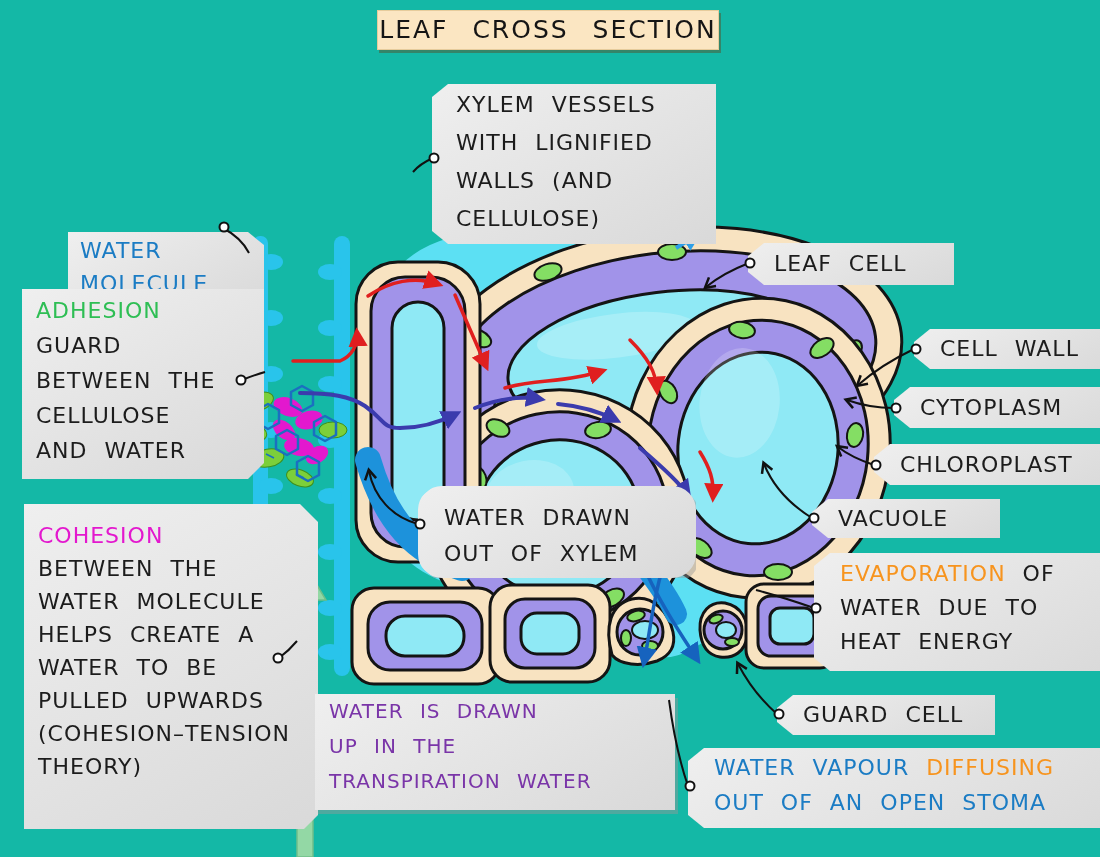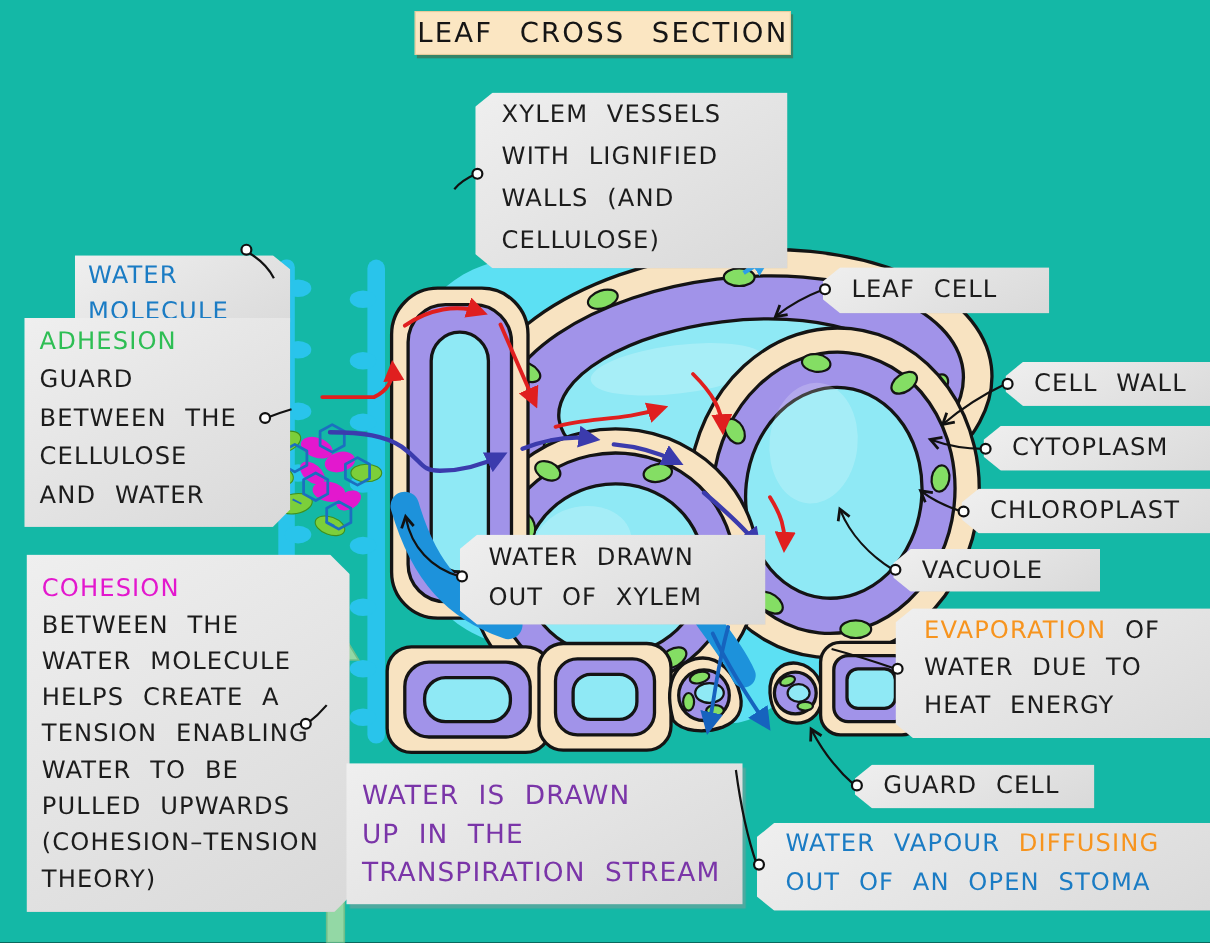--- a/index.html
+++ b/index.html
@@ -259,59 +259,58 @@
     <span class="line">BETWEEN THE</span>
     <span class="line">CELLULOSE</span>
     <span class="line">AND WATER</span>
   </div>
 
   <div class="tag bev-tr-br" style="left:24px;top:504px;width:272px;height:306px;padding:15px 8px 4px 14px;line-height:33px;font-size:22px;">
     <span class="line c-magenta">COHESION</span>
     <span class="line">BETWEEN THE</span>
     <span class="line">WATER MOLECULE</span>
     <span class="line">HELPS CREATE A</span>
-    <span class="line">TENSION ENABLING</span>
     <span class="line">WATER TO BE</span>
     <span class="line">PULLED UPWARDS</span>
     <span class="line">(COHESION–TENSION</span>
     <span class="line">THEORY)</span>
   </div>
 
   <div class="tag pin-left" style="left:748px;top:243px;width:170px;height:42px;line-height:42px;padding:0 10px 0 26px;">LEAF CELL</div>
 
   <div class="tag pin-left" style="left:914px;top:329px;width:168px;height:40px;line-height:40px;padding:0 8px 0 26px;">CELL WALL</div>
 
   <div class="tag pin-left" style="left:894px;top:387px;width:192px;height:41px;line-height:41px;padding:0 8px 0 26px;">CYTOPLASM</div>
 
   <div class="tag pin-left" style="left:874px;top:444px;width:214px;height:41px;line-height:41px;padding:0 8px 0 26px;">CHLOROPLAST</div>
 
   <div class="tag pin-left" style="left:812px;top:499px;width:154px;height:39px;line-height:39px;padding:0 8px 0 26px;">VACUOLE</div>
 
-  <div class="tag pin-left" style="left:418px;top:486px;width:244px;height:76px;padding:4px 8px 2px 26px;line-height:36px;">
+  <div class="tag pin-left" style="left:418px;top:486px;width:244px;height:76px;padding:14px 8px 2px 26px;line-height:36px;border-radius:24px;">
     <span class="line">WATER DRAWN</span>
     <span class="line">OUT OF XYLEM</span>
   </div>
 
   <div class="tag pin-left" style="left:814px;top:553px;width:274px;height:110px;padding:4px 8px 4px 26px;line-height:34px;">
     <span class="line"><span class="c-orange">EVAPORATION</span><span> OF</span></span>
     <span class="line">WATER DUE TO</span>
     <span class="line">HEAT ENERGY</span>
   </div>
 
   <div class="tag pin-left" style="left:777px;top:695px;width:184px;height:40px;line-height:40px;padding:0 8px 0 26px;">GUARD CELL</div>
 
   <div class="tag pin-left" style="left:688px;top:748px;width:396px;height:76px;padding:2px 8px 2px 26px;line-height:35px;">
     <span class="line"><span class="c-blue">WATER VAPOUR </span><span class="c-orange">DIFFUSING</span></span>
     <span class="line c-blue">OUT OF AN OPEN STOMA</span>
   </div>
 
-  <div class="tag c-purple" style="left:315px;top:694px;width:338px;height:112px;padding:12px 8px 4px 14px;line-height:35px;font-size:24px;">
+  <div class="tag c-purple" style="left:315px;top:694px;width:338px;height:112px;padding:0 8px 4px 14px;line-height:35px;font-size:20px;">
     <span class="line">WATER IS DRAWN</span>
     <span class="line">UP IN THE</span>
-    <span class="line">TRANSPIRATION STREAM</span>
+    <span class="line">TRANSPIRATION WATER</span>
   </div>
 
   <svg id="leaders" width="1100" height="857" viewBox="0 0 1100 857">
     <defs>
       <marker id="mBlackV" viewBox="0 0 10 10" refX="7" refY="5" markerWidth="7" markerHeight="7" orient="auto-start-reverse">
         <path d="M1,1 L8,5 L1,9" fill="none" stroke="#111" stroke-width="1.8"></path>
       </marker>
     </defs>
     <g fill="none" stroke="#111" stroke-width="2">
       <path d="M433,158 C424,162 418,166 413,172"></path>

